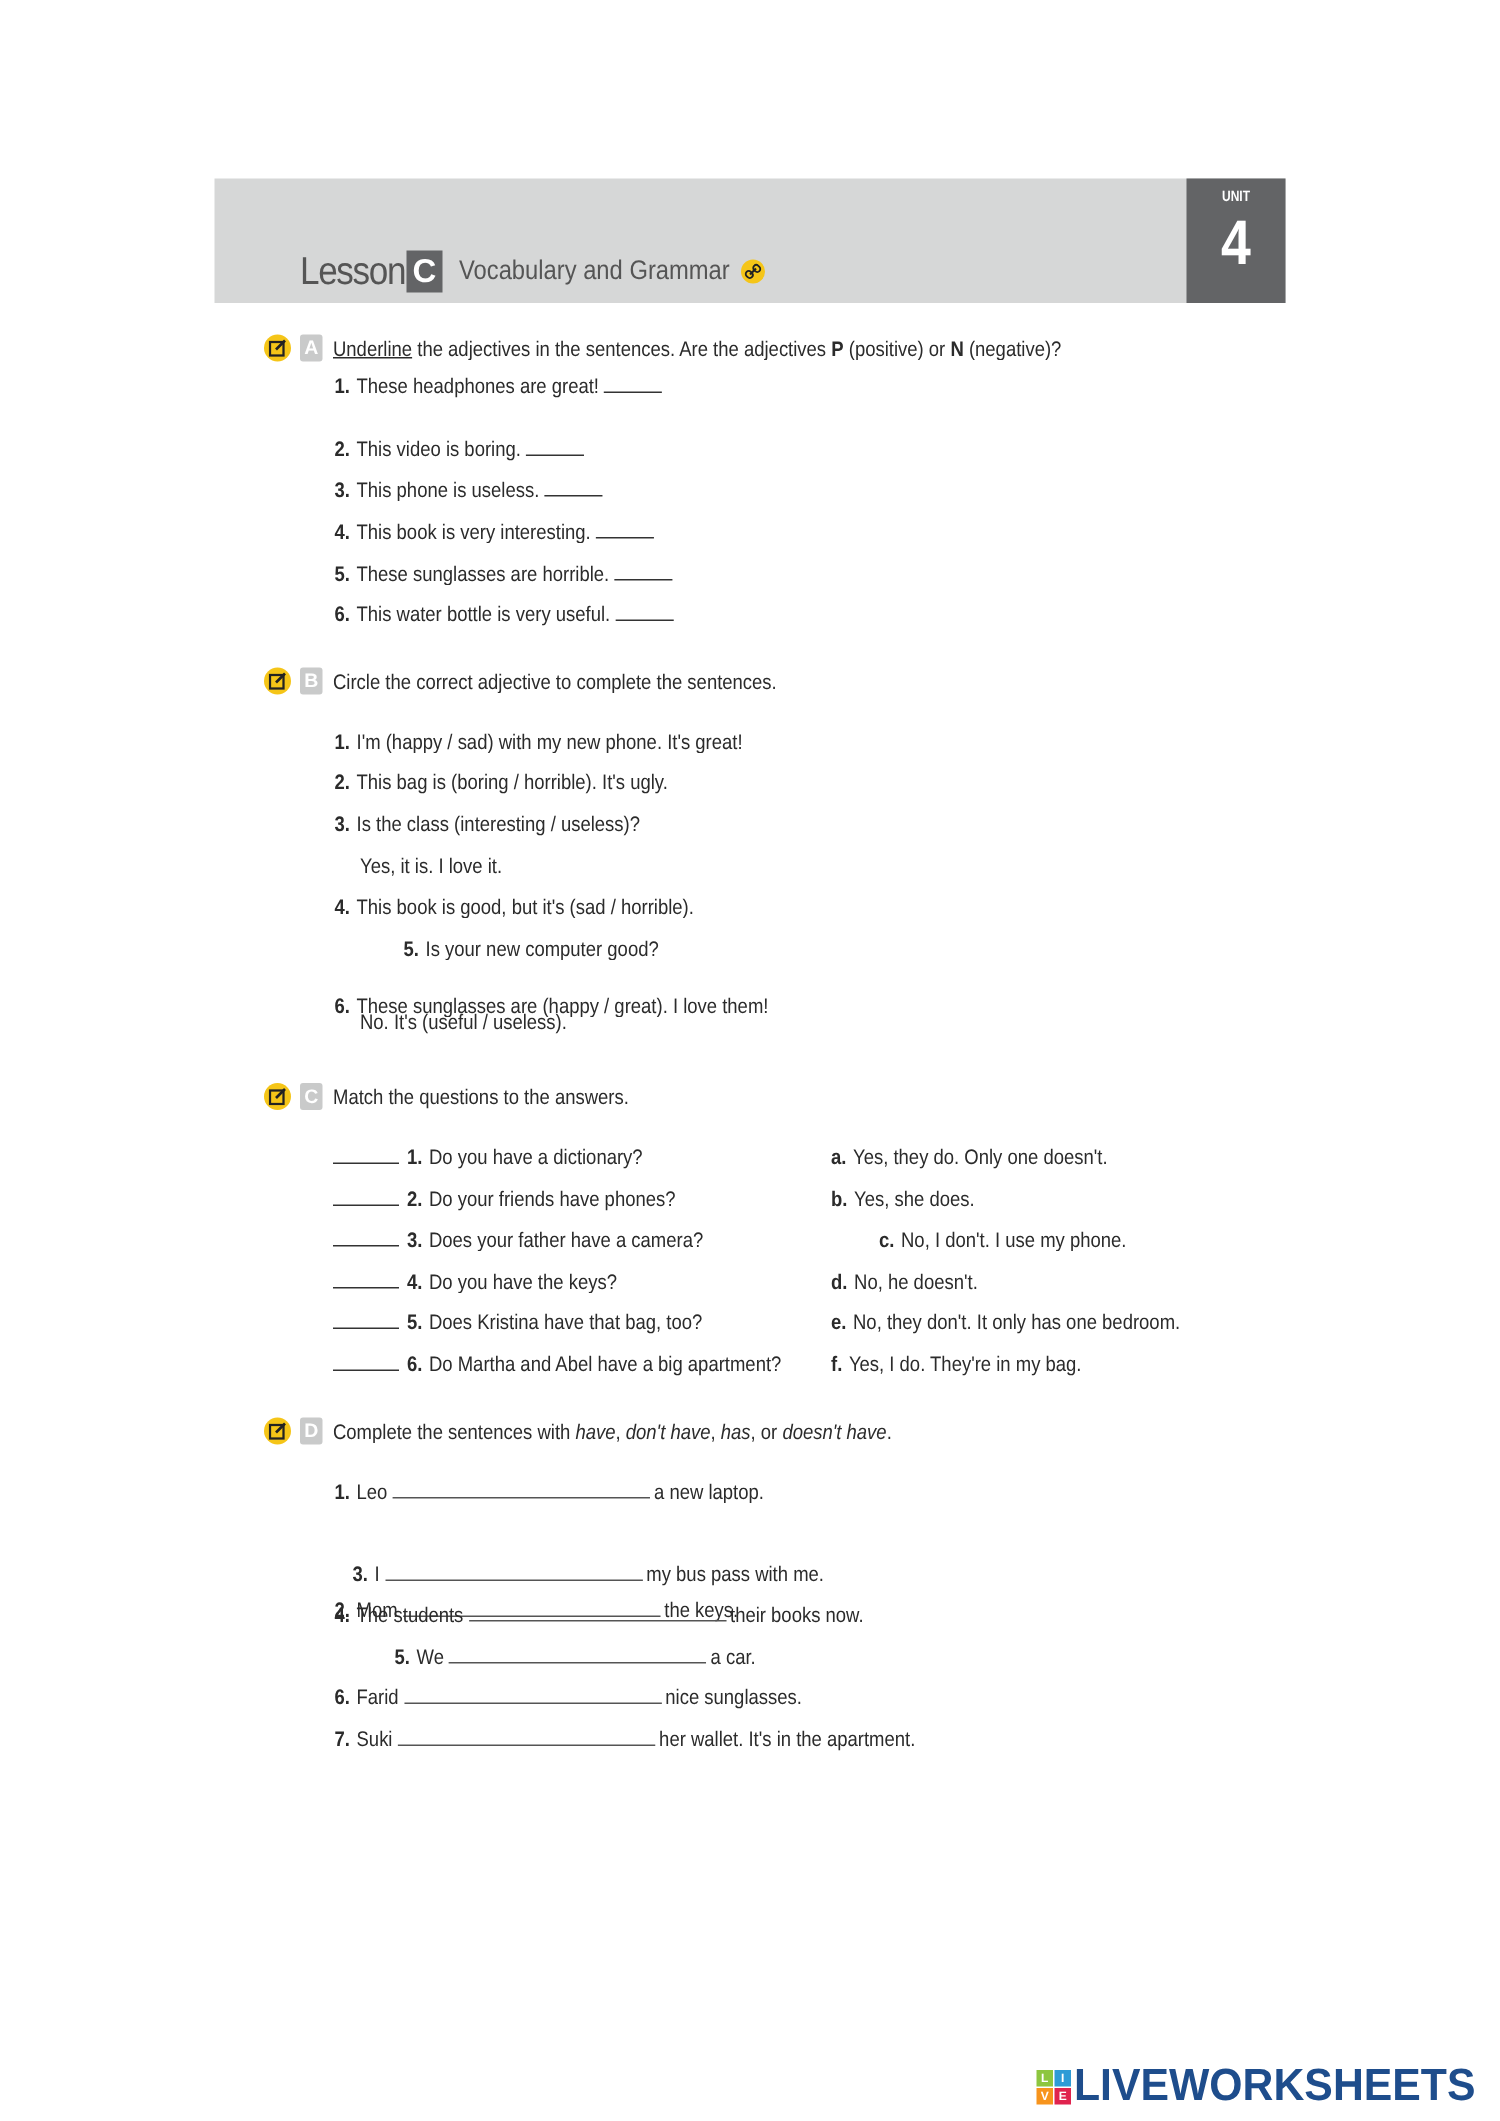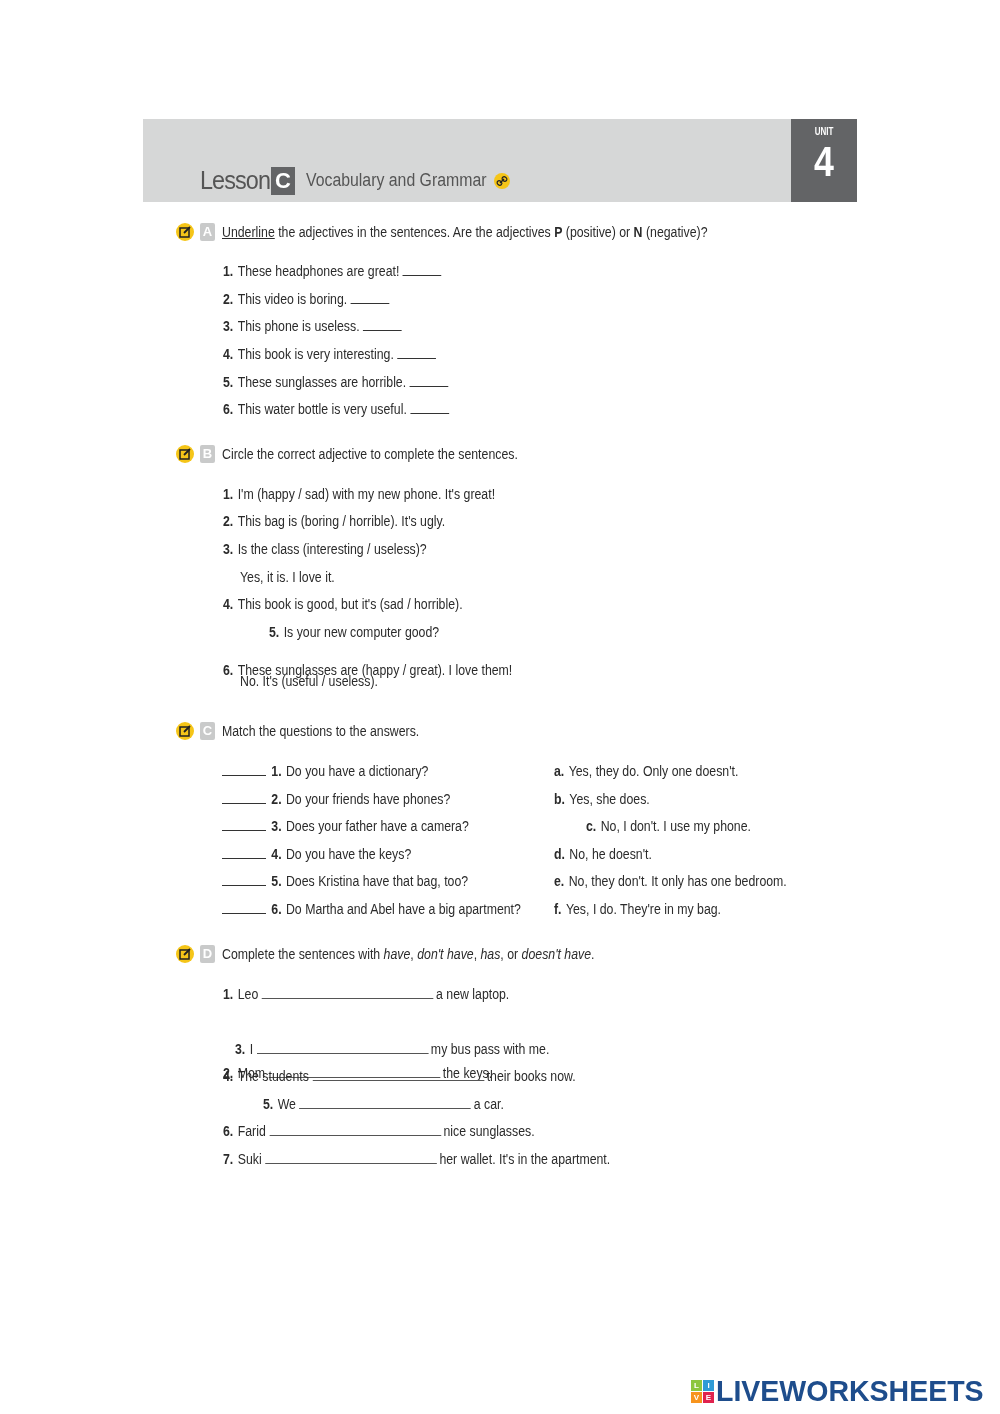--- a/index.html
+++ b/index.html
@@ -93,21 +93,21 @@
   <div class="edit-icon">
       <svg width="12" height="12" viewBox="0 0 12 12">
         <rect x="1" y="2" width="9" height="9" fill="none" stroke="#222" stroke-width="1.5"></rect>
         <path d="M5 7 L11 1" stroke="#222" stroke-width="1.8"></path>
       </svg>
     </div>
   <div class="sec-letter">A</div>
   <span class="txt"><u>Underline</u><span> the adjectives in the sentences. Are the adjectives </span><b>P</b><span> (positive) or </span><b>N</b><span> (negative)?</span></span>
 </div>
 
-<div class="item" style="left:223px;top:263px;">
+<div class="item" style="left:223px;top:249px;">
     <span class="inner"><span class="num">1.</span><span>These headphones are great!</span> <span class="blank" style="width:44px;"></span></span>
   </div>
 <div class="item" style="left:223px;top:291px;">
     <span class="inner"><span class="num">2.</span><span>This video is boring.</span> <span class="blank" style="width:44px;"></span></span>
   </div>
 <div class="item" style="left:223px;top:318px;">
     <span class="inner"><span class="num">3.</span><span>This phone is useless.</span> <span class="blank" style="width:44px;"></span></span>
   </div>
 <div class="item" style="left:223px;top:346px;">
     <span class="inner"><span class="num">4.</span><span>This book is very interesting.</span> <span class="blank" style="width:44px;"></span></span>

